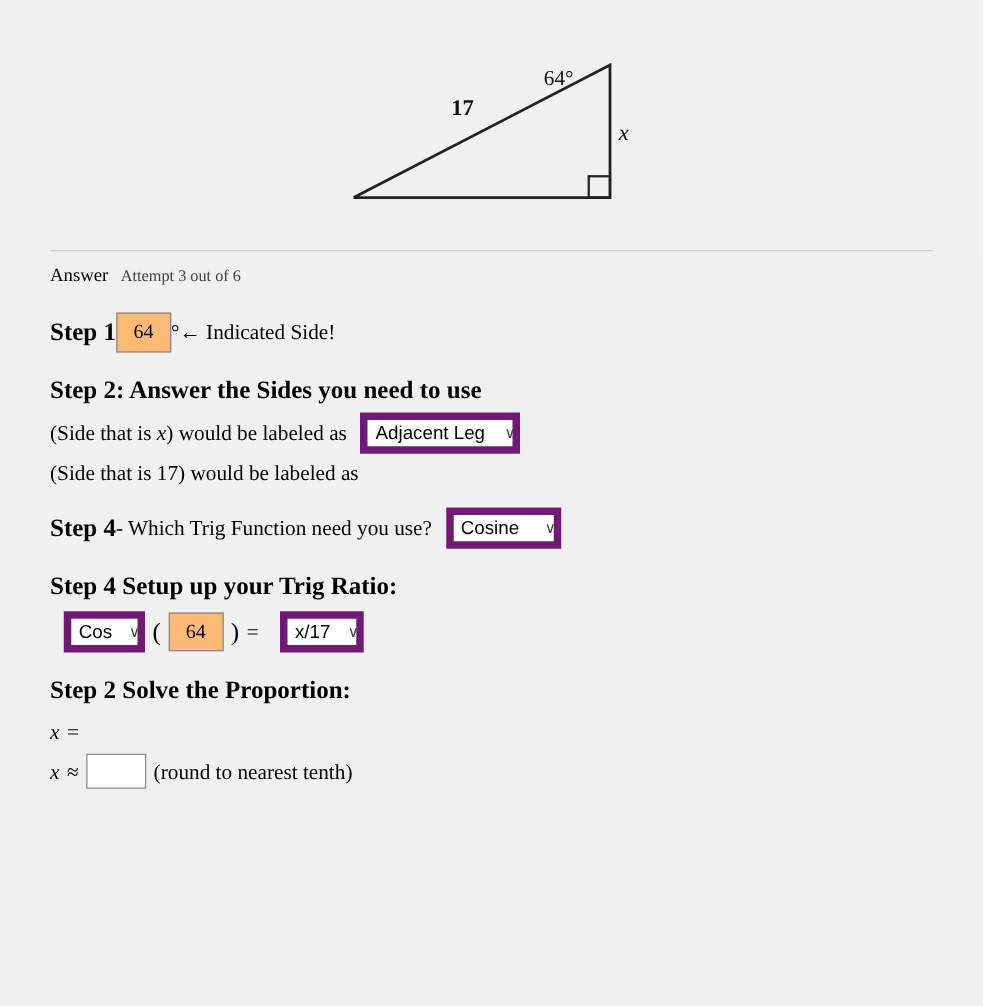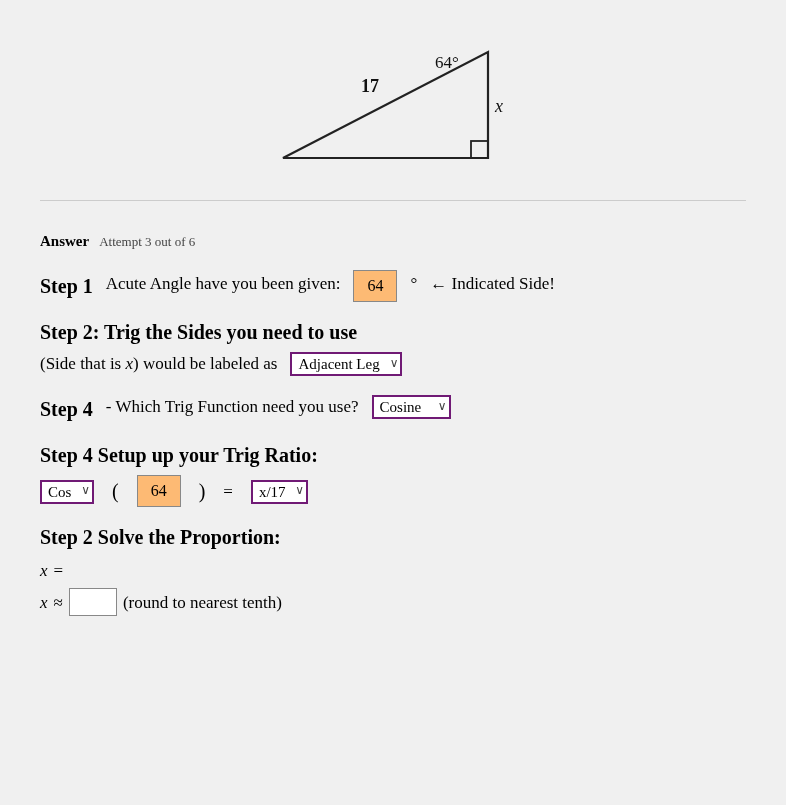--- a/index.html
+++ b/index.html
@@ -41,23 +41,22 @@
     .answer-header {
       display: flex;
       align-items: baseline;
       gap: 10px;
       margin-bottom: 20px;
       border-top: 1px solid #ccc;
       padding-top: 12px;
     }
 
     .answer-label {
-      font-weight: bold;
+      font-weight: normal;
       font-size: 15px;
-      margin-top: 20px;
     }
 
     .attempt-text {
       font-size: 13px;
       color: #444;
     }
 
     
     .step-block {
       margin-bottom: 14px;
@@ -68,51 +67,52 @@
       font-size: 20px;
       font-weight: bold;
     }
 
     .step-text {
       font-size: 17px;
     }
 
     .step-inline {
       display: flex;
-      align-items: flex-start;
+      align-items: center;
       flex-wrap: wrap;
-      gap: 13px;
+      gap: 0;
       font-size: 17px;
       margin-top: 2px;
     }
 
     
     .input-box {
       border: 1px solid #888;
       background: #fdba74;
       padding: 2px 8px;
       font-size: 16px;
       font-family: Georgia, serif;
       display: inline-block;
       min-width: 44px;
       text-align: center;
     }
 
     
     .dropdown-select {
-      border: 2px solid #701a75;
+      border: 6px solid #701a75;
       background: #fff;
       padding: 2px 6px;
       font-size: 15px;
-      font-family: Liberation Serif, serif;
+      font-family: Liberation Sans, sans-serif;
       appearance: none;
       -webkit-appearance: none;
       cursor: pointer;
       padding-right: 20px;
       position: relative;
+      margin-left: 11px;
     }
 
     .dropdown-wrapper {
       position: relative;
       display: inline-block;
     }
 
     .dropdown-wrapper::after {
       content: '∨';
       position: absolute;
@@ -124,21 +124,21 @@
       color: #444;
     }
 
     .arrow-text {
       font-size: 17px;
     }
 
     .step4-row {
       display: flex;
       align-items: center;
-      gap: 18px;
+      gap: 6px;
       margin-top: 4px;
       font-size: 17px;
     }
 
     .paren {
       font-size: 20px;
       font-weight: 300;
     }
 
     .step5-row {
@@ -192,40 +192,40 @@
   </div>
 
   <div class="answer-header">
     <span class="answer-label">Answer</span>
     <span class="attempt-text">Attempt 3 out of 6</span>
   </div>
 
   <div class="step-block">
     <div class="step-inline">
       <span class="step-heading">Step 1</span>
-      <span class="step-text">Acute Angle have you been given:</span>
       <span class="input-box"><span>64</span></span>
       <span class="step-text">°</span>
       <span class="arrow-text">← Indicated Side!</span>
     </div>
   </div>
 
   <div class="step-block">
-    <div class="step-heading">Step 2: Trig the Sides you need to use</div>
+    <div class="step-heading">Step 2: Answer the Sides you need to use</div>
     <div class="step-inline">
       <span class="step-text">(Side that is <em>x</em>) would be labeled as</span>
       <div class="dropdown-wrapper">
         <select class="dropdown-select">
           <option>Adjacent Leg</option>
           <option>Opposite Leg</option>
           <option>Hypotenuse</option>
         </select>
       </div>
     </div>
     <div class="step-inline">
+      <span class="step-text">(Side that is 17) would be labeled as</span>
     </div>
   </div>
 
   <div class="step-block">
     <div class="step-inline">
       <span class="step-heading">Step 4</span>
       <span class="step-text">- Which Trig Function need you use?</span>
       <div class="dropdown-wrapper">
         <select class="dropdown-select">
           <option>Cosine</option>

